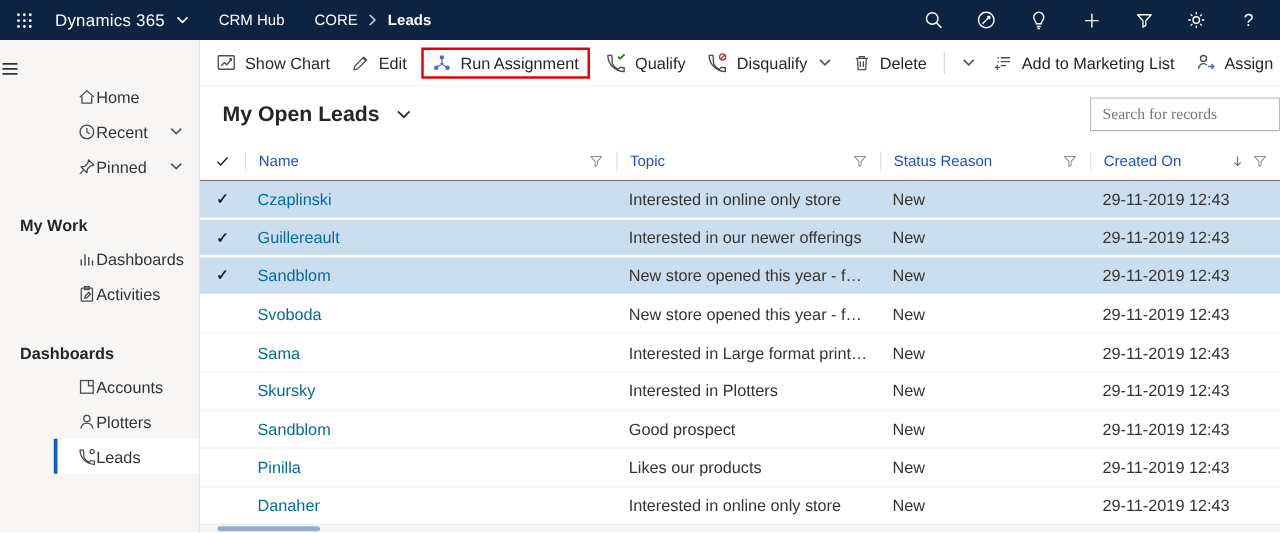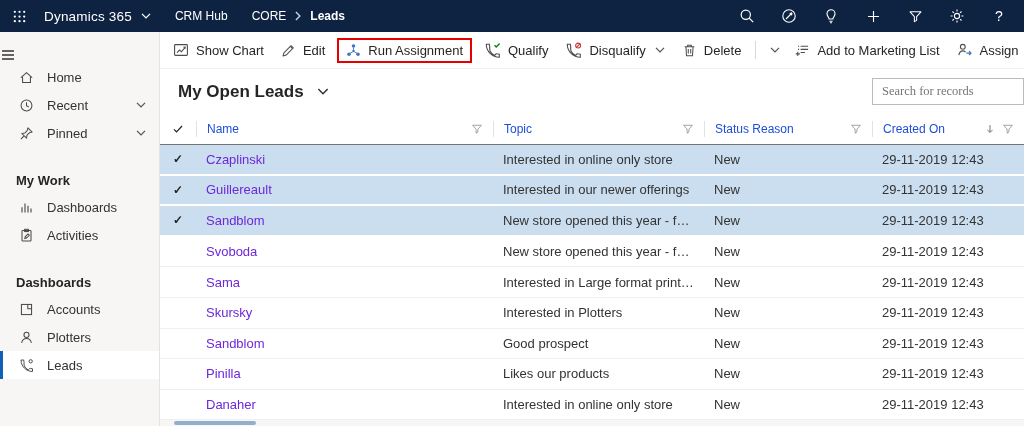--- a/index.html
+++ b/index.html
@@ -21,21 +21,21 @@
   .tb-icon { color:#fff; cursor:pointer; display:flex; align-items:center; justify-content:center; width:18px; height:18px; }
   .tb-glyph { font-size:14px; font-weight:400; }
 
   
   .shell { position:absolute; top:32px; left:0; right:0; bottom:0; display:flex; }
 
   
   .sidebar { width:160px; flex:none; background:#f7f6f5; border-right:1px solid #e4e3e1;
              font-size:13px; color:#333; }
   .burger { margin:13px 0 12px 18px; color:#333; cursor:pointer; }
-  .nav-item { display:flex; align-items:center; height:28px; padding-left:18px; gap:13px; cursor:pointer; }
+  .nav-item { display:flex; align-items:center; height:28px; padding-left:18px; cursor:pointer;margin-left:43px; }
   .nav-item .nav-icon { color:#494949; width:16px; display:flex; justify-content:center; }
   .nav-item .chev { margin-left:auto; margin-right:13px; color:#555; }
   .nav-header { font-weight:700; padding-left:16px; margin-top:21px; height:25px; display:flex; align-items:center; color:#252525; }
   .nav-item.selected { background:#fff; border-left:3px solid #1160b7; padding-left:15px; }
 
   
   .main { flex:1; position:relative; background:#fff; overflow:hidden; }
 
   .cmdbar { height:37px; display:flex; align-items:center; padding-left:5px; gap:1px;
             border-bottom:1px solid #f2f1f0; white-space:nowrap; }
@@ -63,21 +63,21 @@
   .h-label { flex:1; }
   .h-funnel { color:#8f8f8f; cursor:pointer; display:flex; }
   .h-sort { color:#666; display:flex; }
   .h-check { justify-content:center; color:#222; }
 
   .grid-body { }
   .row { height:30.6px; font-size:13px; color:#333; border-bottom:1px solid #f0efee; background:#fff; cursor:pointer; }
   .row.selected { background:#cbdeef; border-bottom:2px solid #fff; }
   .cell { padding:0 10px; overflow:hidden; white-space:nowrap; text-overflow:ellipsis; }
   .c-check { text-align:center; font-weight:700; font-size:12px; color:#222; padding:0; }
-  .c-name { color:#6d28d9; }
+  .c-name { color:#0369a1; }
 
   .hscroll { position:absolute; left:0; right:0; bottom:0; height:6px; background:#f6f6f6; }
   .hthumb { position:absolute; left:14px; top:1px; bottom:1px; width:82px; background:#93afcd; border-radius:2px; cursor:pointer; }
 </style>
 </head>
 <body>
 
 <svg width="0" height="0" style="position:absolute" aria-hidden="true">
   <defs>
     <symbol id="s-chev" viewBox="0 0 10 6">

